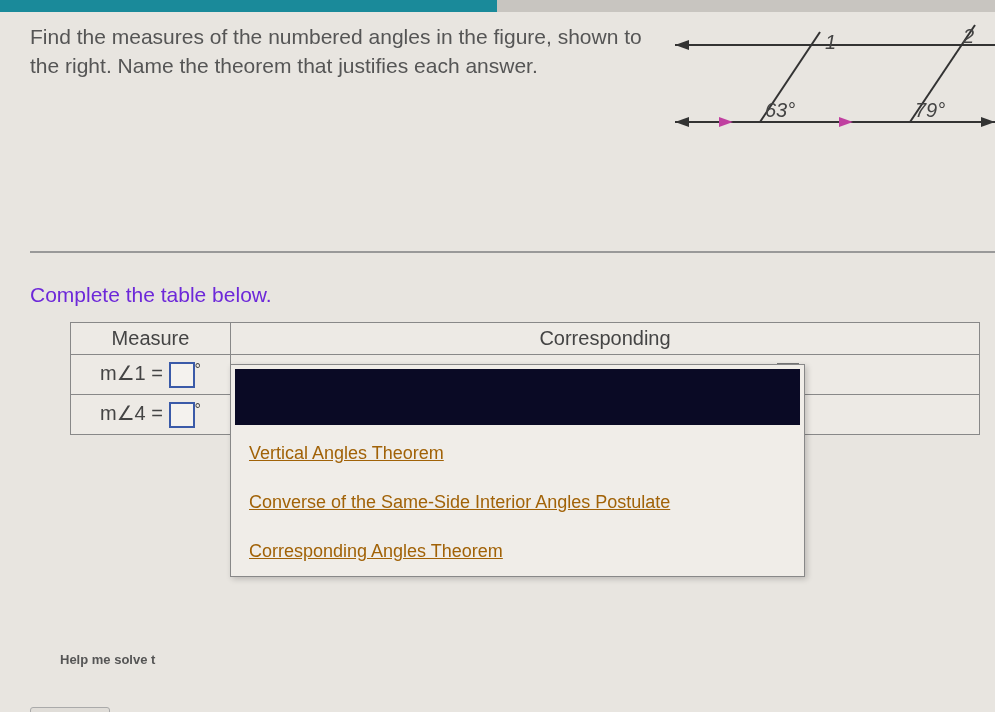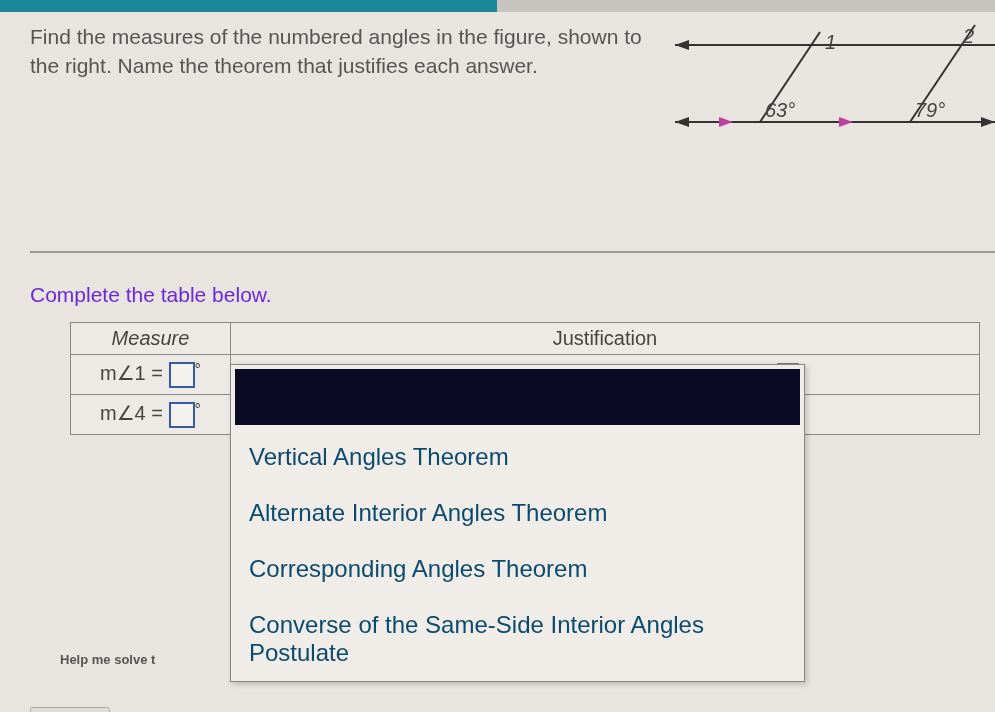--- a/index.html
+++ b/index.html
@@ -55,21 +55,21 @@
   .tbl th, .tbl td {
     border: 1px solid #888;
     font-size: 20px;
     color: #444;
     text-align: center;
     vertical-align: middle;
     padding: 4px 8px;
     background: #edeae5;
   }
   .tbl th { font-weight: normal; }
-  .col-measure { width: 160px; font-style: italic; }
+  .col-measure { width: 160px; }
   .measure-cell {
     font-family: Arial, sans-serif;
   }
   .box-input {
     display: inline-block;
     width: 26px;
     height: 26px;
     border: 2px solid #3a5aa8;
     background: #f4f2ee;
     vertical-align: middle;
@@ -100,23 +100,24 @@
     box-shadow: 2px 2px 6px rgba(0,0,0,0.2);
     z-index: 10;
   }
   .dd-selected {
     height: 56px;
     background: #0a0a25;
     margin: 4px;
   }
   .dd-item {
     padding: 14px 18px;
-    font-size: 24px;
-    color: #0c4a6e;
+    font-size: 18px;
+    color: #a16207;
     cursor: pointer;
+    text-decoration: underline;
   }
   .help {
     position: absolute;
     left: 60px;
     top: 640px;
     font-size: 13px;
     font-weight: bold;
     color: #555;
   }
   .partial-btn {
@@ -167,21 +168,21 @@
 
   <div style="height:130px"></div>
   <div class="hr"></div>
 
   <div class="subhead">Complete the table below.</div>
 
   <table class="tbl">
     <tbody>
         <tr>
       <th class="col-measure">Measure</th>
-      <th>Justification</th>
+      <th>Corresponding</th>
     </tr>
     <tr>
       <td class="measure-cell">
         <span>m∠1 = </span><span class="box-input"></span><span class="deg">°</span>
       </td>
       <td class="just-cell">
         <span class="dd-arrow">▼</span>
       </td>
     </tr>
     <tr>
@@ -189,20 +190,19 @@
         <span>m∠4 = </span><span class="box-input"></span><span class="deg">°</span>
       </td>
       <td class="just-cell"></td>
     </tr>
   </tbody>
     </table>
 
   <div class="dropdown">
     <div class="dd-selected"></div>
     <div class="dd-item">Vertical Angles Theorem</div>
-    <div class="dd-item">Alternate Interior Angles Theorem</div>
+    <div class="dd-item">Converse of the Same-Side Interior Angles Postulate</div>
     <div class="dd-item">Corresponding Angles Theorem</div>
-    <div class="dd-item">Converse of the Same-Side Interior Angles Postulate</div>
   </div>
 
   <div class="help">Help me solve t</div>
   <div class="partial-btn"></div>
 </div>
 
 </body></html>

